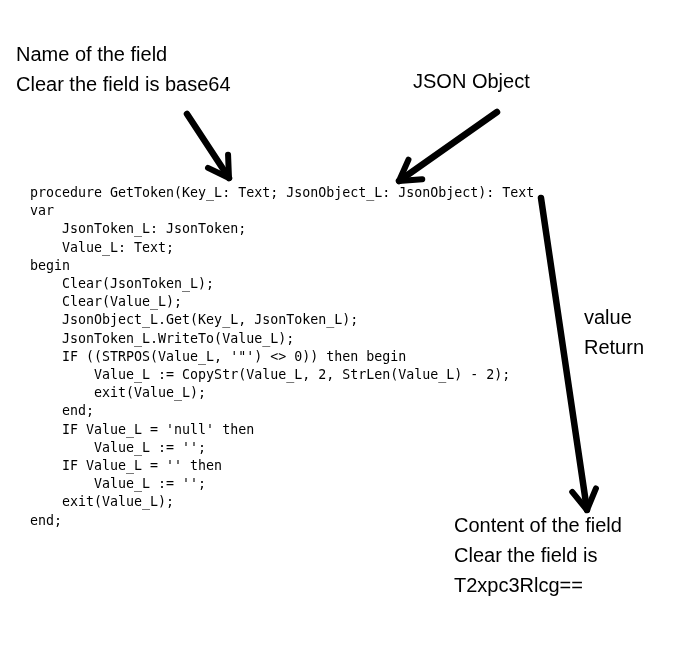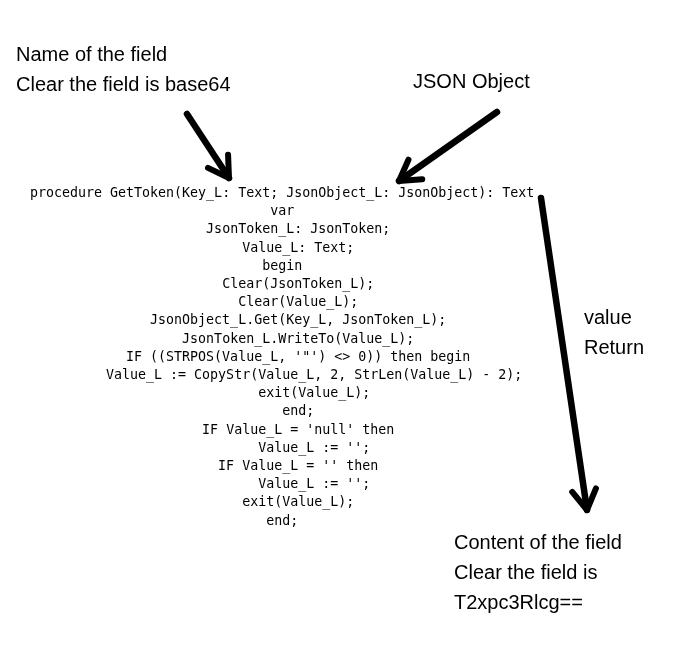--- a/index.html
+++ b/index.html
@@ -42,37 +42,36 @@
     font-size: 20px;
     line-height: 30px;
     white-space: nowrap;
   }
   .ann-line {
     display: block;
   }
   #ann-name    { left: 16px;  top: 39px;  }
   #ann-json    { left: 370px; top: 66px; margin-left: 43px;  }
   #ann-return  { left: 584px; top: 302px; }
-  #ann-content { left: 454px; top: 527px; }
+  #ann-content { left: 454px; top: 510px; }
   .code {
     position: absolute;
     left: 30px;
     top: 184px;
     margin: 0;
     font-family: "DejaVu Sans Mono", "Liberation Mono", monospace;
     font-size: 13.3px;
     line-height: 18.2px;
     color: #000000;
     white-space: pre;
   }
   .code-line {
     display: block;
     white-space: pre;
     min-height: 18.2px;
-    text-align: center;
   }
 </style>
 </head>
 <body>
 
 <div class="canvas">
 
   <svg class="arrows" width="688" height="650" viewBox="0 0 688 650" xmlns="http://www.w3.org/2000/svg">
     <defs>
       <marker id="arrowhead" markerUnits="userSpaceOnUse" markerWidth="30" markerHeight="34" refX="24" refY="17" orient="auto" overflow="visible">

